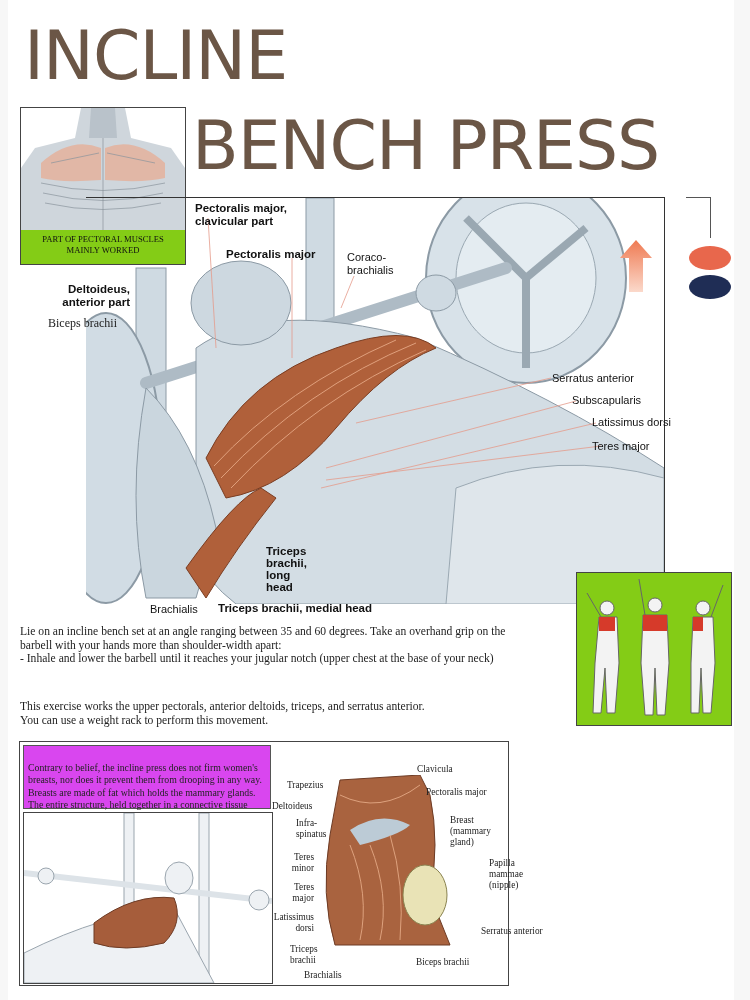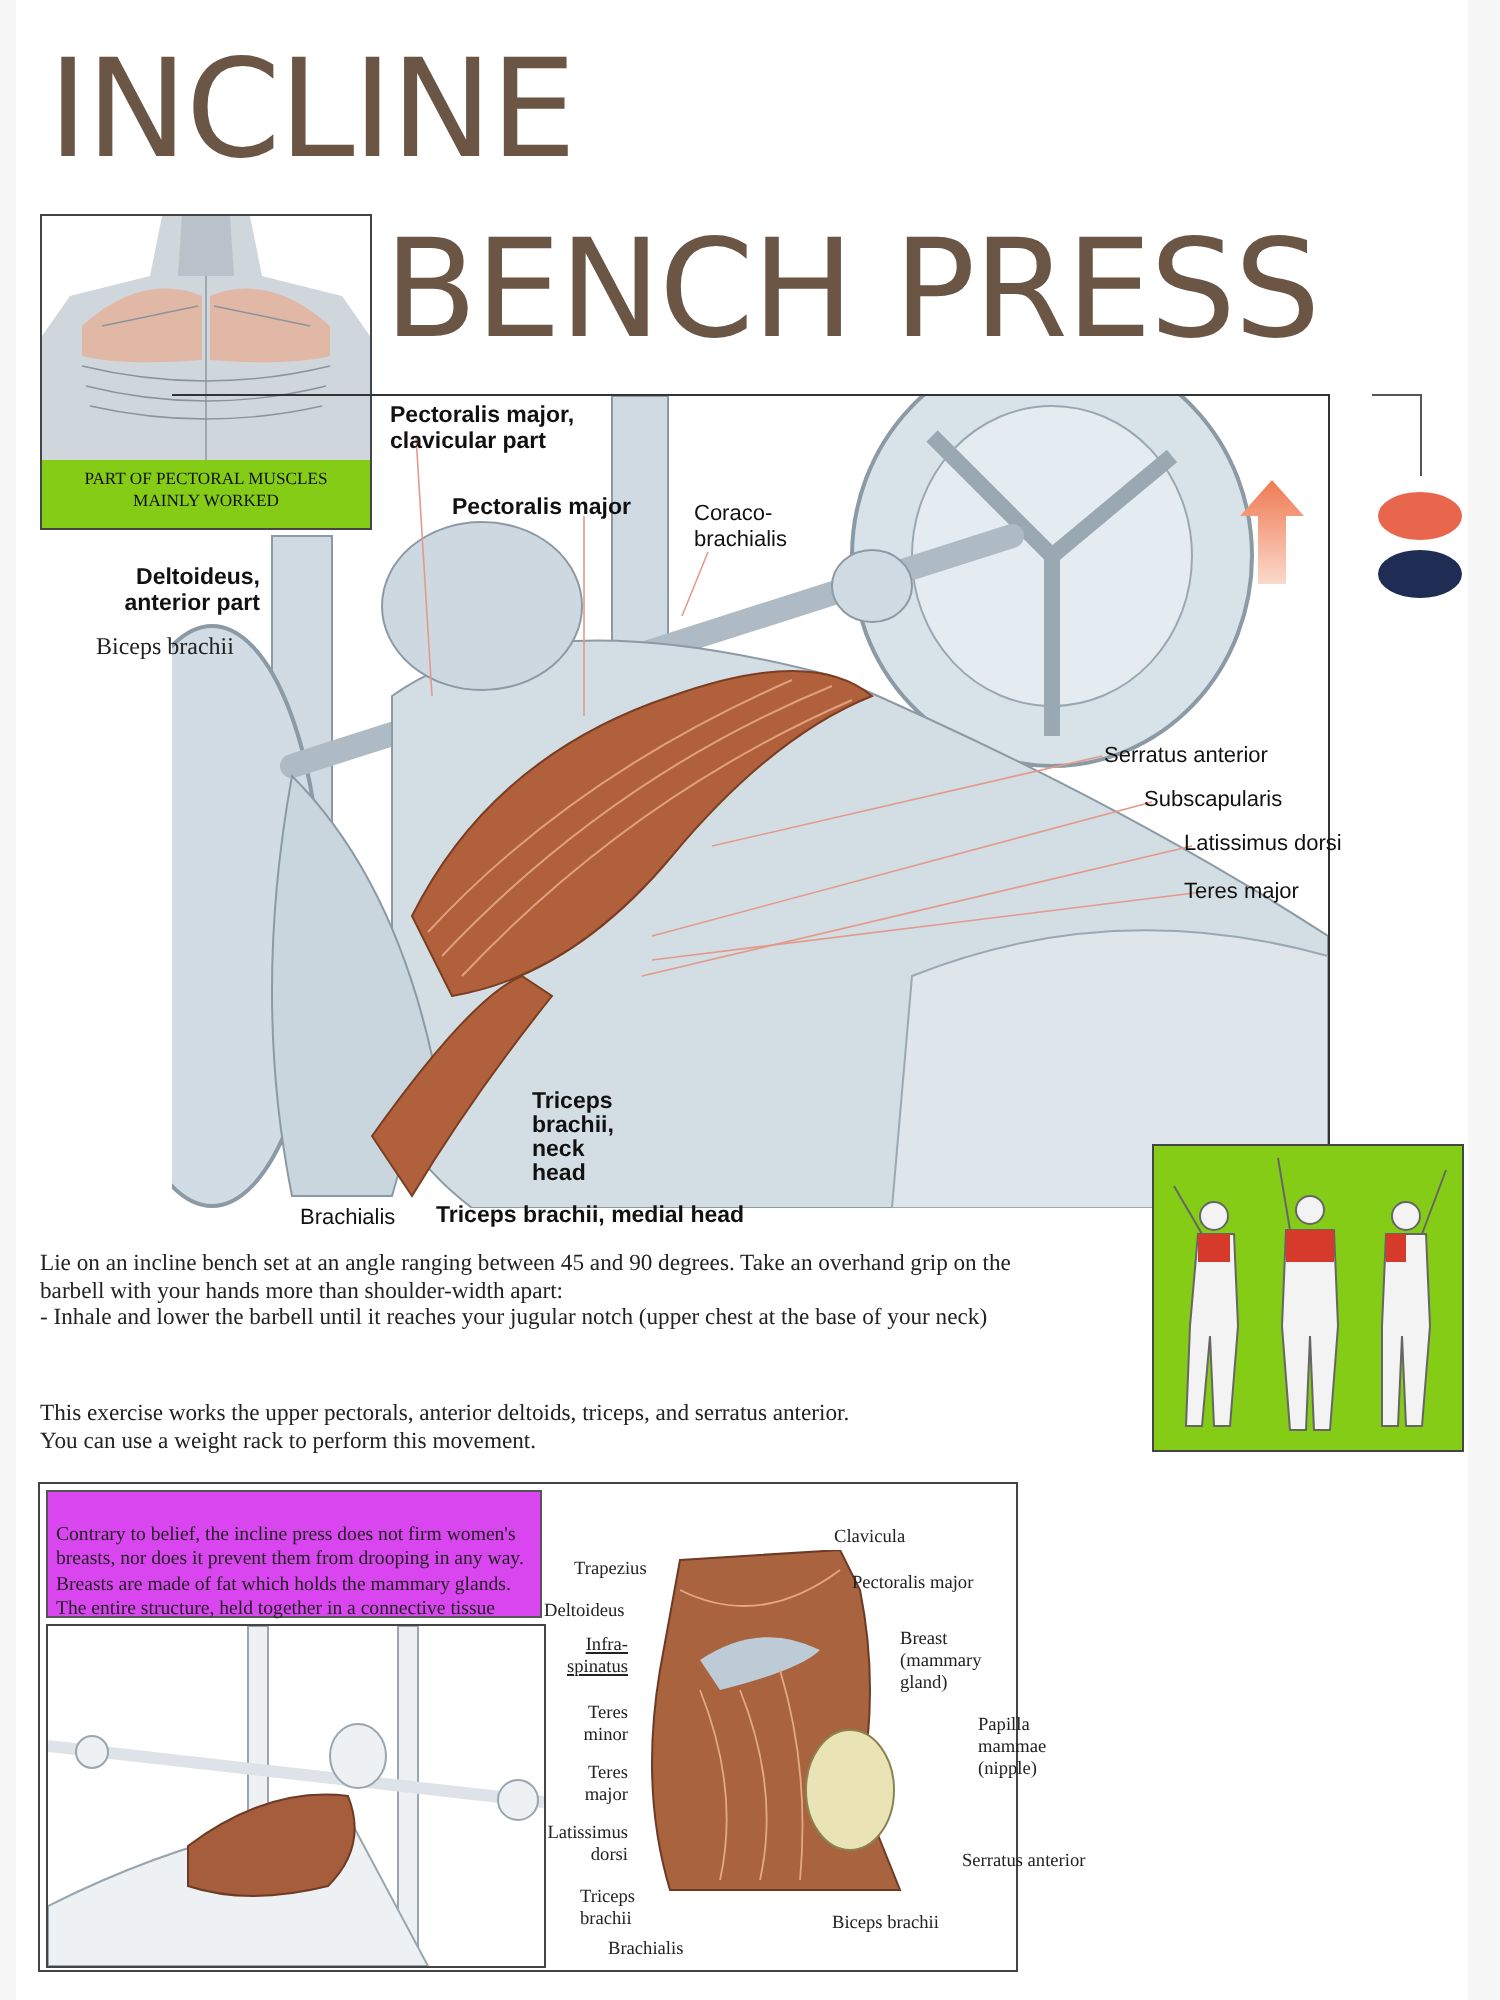--- a/index.html
+++ b/index.html
@@ -120,21 +120,21 @@
   <div>anterior part</div>
 </div>
 <div class="lbl s" style="left:48px;top:317px;font-size:12px;">Biceps brachii</div>
 <div class="lbl" style="left:552px;top:372px;">Serratus anterior</div>
 <div class="lbl" style="left:572px;top:394px;">Subscapularis</div>
 <div class="lbl" style="left:592px;top:416px;">Latissimus dorsi</div>
 <div class="lbl" style="left:592px;top:440px;">Teres major</div>
 <div class="lbl b" style="left:266px;top:545px;line-height:12px;">
   <div>Triceps</div>
   <div>brachii,</div>
-  <div>neck</div>
+  <div>long</div>
   <div>head</div>
 </div>
 <div class="lbl" style="left:150px;top:603px;">Brachialis</div>
 <div class="lbl b" style="left:218px;top:602px;">Triceps brachii, medial head</div>
 
 <div class="box" style="left:576px;top:572px;width:154px;height:152px;">
   <svg width="154" height="152" viewBox="0 0 154 152">
     <g fill="#f3f3f3" stroke="#666" stroke-width="1">
       <circle cx="30" cy="35" r="7"></circle>
         <path d="M22 44 L40 44 L42 90 L38 140 L30 140 L28 95 L24 140 L16 140 L18 90 Z"></path>
@@ -148,21 +148,21 @@
     </g>
     <g fill="#d63a2a">
       <rect x="22" y="44" width="16" height="14"></rect>
       <rect x="66" y="42" width="24" height="16"></rect>
       <rect x="116" y="44" width="10" height="14"></rect>
     </g>
   </svg>
 </div>
 
 <div class="desc" style="top:625px;">
-  <div>Lie on an incline bench set at an angle ranging between 45 and 90 degrees. Take an overhand grip on the</div>
+  <div>Lie on an incline bench set at an angle ranging between 35 and 60 degrees. Take an overhand grip on the</div>
   <div>barbell with your hands more than shoulder-width apart:</div>
   <div>- Inhale and lower the barbell until it reaches your jugular notch (upper chest at the base of your neck)</div>
 </div>
 <div class="desc" style="top:700px;">
   <div>This exercise works the upper pectorals, anterior deltoids, triceps, and serratus anterior.</div>
   <div>You can use a weight rack to perform this movement.</div>
 </div>
 
 <div class="abs" style="left:19px;top:741px;width:488px;height:243px;border:1px solid #444;background:#fff;"></div>
 <div class="note">Contrary to belief, the incline press does not firm women's breasts, nor does it prevent them from drooping in any way. Breasts are made of fat which holds the mammary glands. The entire structure, held together in a connective tissue framework, rests on the pectoralis major.</div>
@@ -188,21 +188,21 @@
     <path d="M30 70 Q50 120 40 165"></path>
       <path d="M50 70 Q70 120 60 165"></path>
       <path d="M70 60 Q85 110 80 165"></path>
       <path d="M20 20 Q60 40 100 10"></path>
   </g>
   <ellipse cx="105" cy="120" rx="22" ry="30" fill="#e9e3b6" stroke="#8a8350"></ellipse>
 </svg>
 
 <div class="sm" style="left:287px;top:780px;">Trapezius</div>
 <div class="sm" style="left:272px;top:801px;">Deltoideus</div>
-<div class="sm r" style="left:280px;top:818px;width:34px;text-align:right;text-decoration:underline;">
+<div class="sm r" style="left:296px;top:818px;width:34px;">
   <div>Infra-</div>
   <div>spinatus</div>
 </div>
 <div class="sm" style="left:280px;top:852px;width:34px;text-align:right;">
   <div>Teres</div>
   <div>minor</div>
 </div>
 <div class="sm" style="left:280px;top:882px;width:34px;text-align:right;">
   <div>Teres</div>
   <div>major</div>

